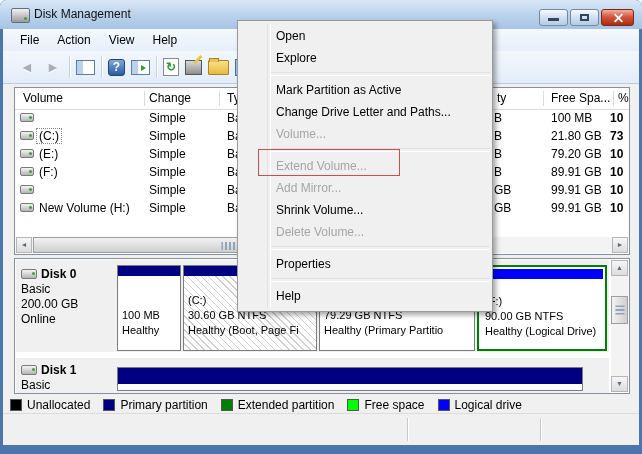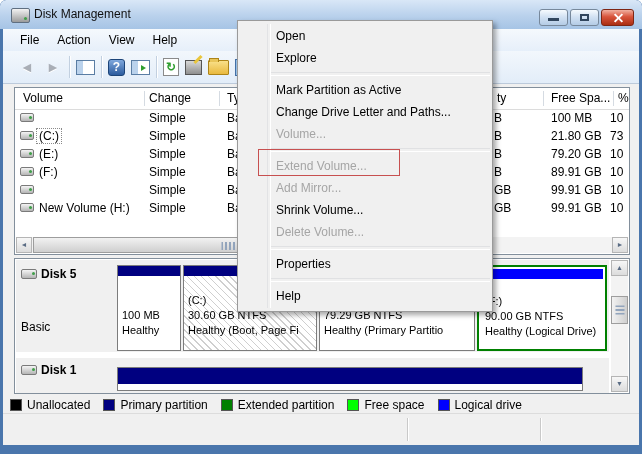--- a/index.html
+++ b/index.html
@@ -56,42 +56,42 @@
   .vheader{position:absolute;left:0;top:0;right:0;height:21px;background:#fff;border-bottom:1px solid #dcdcdc;}
   .vh{position:absolute;top:3px;color:#000;}
   .vh-sep{position:absolute;top:3px;height:15px;width:1px;background:#d5dbe2;box-shadow:1px 0 0 #fff;}
   .vrow{position:absolute;left:0;width:100%;height:18px;line-height:18px;}
   .vc{position:absolute;top:0;white-space:nowrap;}
   .drive-icon{position:absolute;left:5px;top:4px;width:14px;height:9px;border:1px solid #7a7a7a;border-radius:2px;
     background:linear-gradient(#f4f4f4,#b5b5b5);box-sizing:border-box;}
   .drive-icon::after{content:"";position:absolute;right:1px;top:2px;width:3px;height:3px;background:#3f9e49;border-radius:50%;}
   .focus-label{outline:1px dotted #8a8a8a;padding:0 2px;margin-left:-2px;}
   .col-name{left:24px;}.col-layout{left:134px;}.col-type{left:212px;}
-  .col-cap{left:479px;}.col-free{left:536px;}.col-pct{left:595px;}
+  .col-cap{left:479px;}.col-free{left:536px;}.col-pct{left:595px;font-weight:bold;}
   
   .hscroll{position:absolute;left:1px;right:1px;bottom:1px;height:16px;background:#f3f3f3;}
   .hs-btn{position:absolute;top:0;width:16px;height:16px;background:linear-gradient(#f7f7f7,#dcdcdc);border:1px solid #b5b5b5;
     box-sizing:border-box;color:#5a6c84;font-size:7px;text-align:center;line-height:14px;}
   .hs-left{left:0;}.hs-right{right:0;}
   .hs-thumb{position:absolute;left:17px;top:0;width:392px;height:16px;background:linear-gradient(#f2f2f2,#cfcfcf);
     border:1px solid #9d9d9d;box-sizing:border-box;}
   .hs-grip{position:absolute;left:50%;top:4px;transform:translateX(-50%);width:15px;height:8px;
     background:repeating-linear-gradient(90deg,#92a4bc 0 2px,transparent 2px 4px);}
   
   .graph-panel{position:absolute;left:14px;top:258px;width:616px;height:136px;background:#fff;
     border:1px solid #828f9c;box-sizing:border-box;overflow:hidden;}
   .disk-strip{position:absolute;left:1px;width:593px;background:#f0f0f0;}
   .strip0{top:1px;height:92px;}
   .strip1{top:99px;height:35px;}
   .dlabel{position:absolute;left:6px;width:94px;overflow:hidden;}
   .dlabel .dtitle{font-weight:bold;position:relative;padding-left:20px;height:15px;}
   .disk-ico{position:absolute;left:0;top:2px;width:16px;height:10px;border:1px solid #7a7a7a;border-radius:2px;
     background:linear-gradient(#f4f4f4,#b5b5b5);box-sizing:border-box;}
   .disk-ico::after{content:"";position:absolute;right:1px;top:2px;width:3px;height:3px;background:#3f9e49;border-radius:50%;}
-  .dline{height:15px;margin-top:38px;}
+  .dline{height:15px;}
   .pcell{position:absolute;border:1px solid #7c7c7c;background:#fff;box-sizing:border-box;overflow:hidden;}
   .band{position:absolute;left:0;top:0;right:0;height:10px;}
   .band.navy{background:#000080;}
   .band.blue{background:#0000ff;}
   .ptext{position:absolute;left:4px;top:27px;font-size:11px;line-height:15px;white-space:nowrap;}
   .ptext.two{top:42px;}
   .hatch{background:repeating-linear-gradient(45deg,#ffffff 0 4px,#cfcfcf 4px 5px);}
   .pcell.extended{border:2px solid #008000;padding:2px;background:#fff;}
   .pcell.extended .band{left:2px;top:2px;right:2px;}
   .pcell.extended .ptext{left:6px;}
@@ -242,21 +242,21 @@
         </div>
       <span class="hs-btn hs-right">►</span>
     </div>
   </div>
 
   <div class="graph-panel">
     <div class="disk-strip strip0"></div>
     <div class="disk-strip strip1"></div>
 
     <div class="dlabel" style="top:8px;height:84px">
-      <div class="dtitle"><span class="disk-ico"></span><span>Disk 5</span></div>
+      <div class="dtitle"><span class="disk-ico"></span><span>Disk 0</span></div>
       <div class="dline">Basic</div>
       <div class="dline">200.00 GB</div>
       <div class="dline">Online</div>
     </div>
 
     <div class="pcell" style="left:102px;top:6px;width:64px;height:86px">
       <div class="band navy"></div>
       <div class="ptext two">
         <div>100 MB</div>
         <div>Healthy</div>

